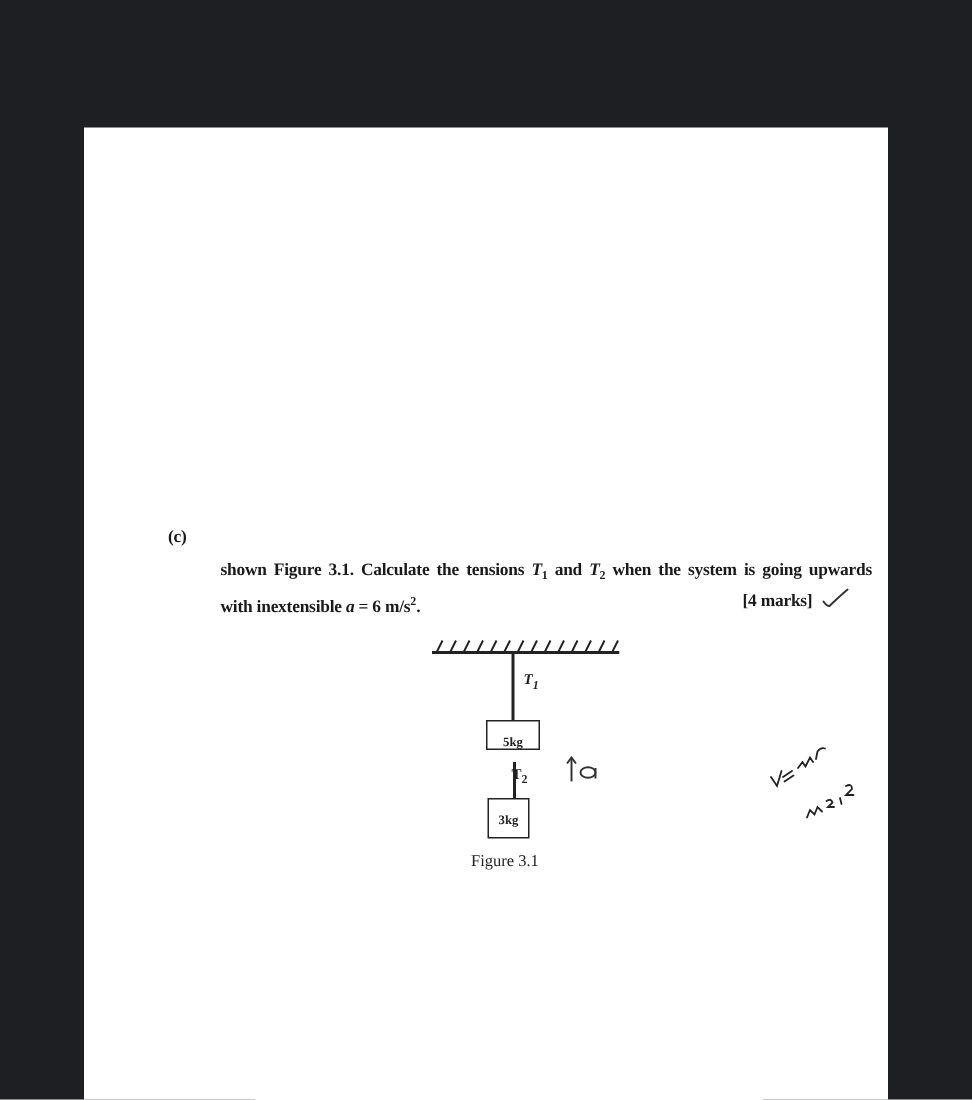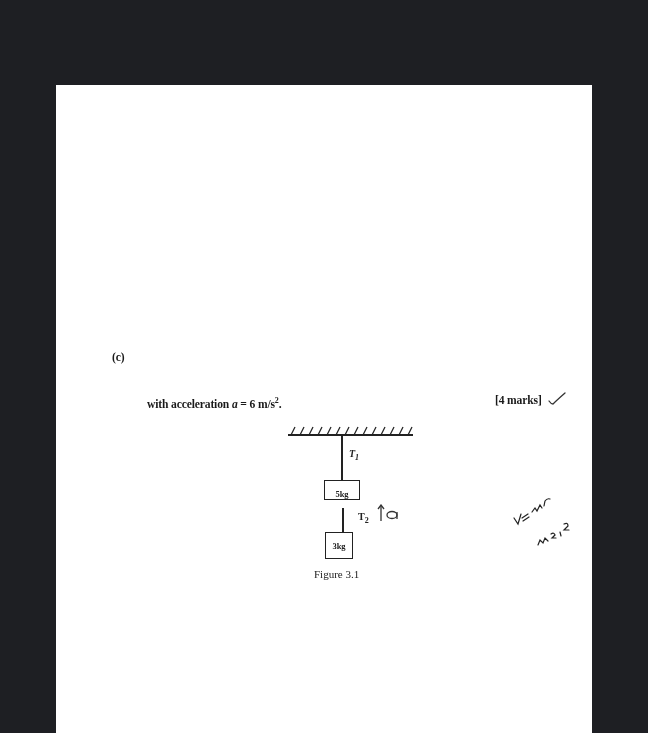--- a/index.html
+++ b/index.html
@@ -25,36 +25,39 @@
   .check { left: 491px; top: 307px; width: 20px; height: 14px; }
   .ital { font-style: italic; }
   sub, sup { font-size: 8px; }
   .ceiling { left: 232px; top: 340px; width: 125px; height: 12px; }
   .string1 { left: 285px; top: 350px; width: 1.5px; height: 45px; background: #222; }
   .box5 { left: 268px; top: 395px; width: 36px; height: 20px; border: 1.5px solid #222; box-sizing: border-box; }
   .string2 { left: 286px; top: 423px; width: 1.5px; height: 24px; background: #222; }
   .box3 { left: 269px; top: 447px; width: 28px; height: 27px; border: 1.5px solid #222; box-sizing: border-box; }
   .boxlbl { font-size: 8.5px; font-weight: bold; color: #222; position: absolute; left: 0; right: 0; top: 8px; text-align: center; }
   .t1 { left: 293px; top: 363px; font-size: 10px; font-weight: bold; color: #222; font-style: italic; }
-  .t2 { left: 302px; top: 426px; font-size: 10px; font-weight: bold; color: #222; }
+  .t2 { left: 285px; top: 426px; font-size: 10px; font-weight: bold; color: #222; }
   .accel { left: 321px; top: 419px; width: 22px; height: 18px; }
   .figcap { left: 258px; top: 483px; font-size: 11px; font-weight: normal; color: #222; }
   .note { left: 452px; top: 405px; width: 66px; height: 70px; }
 </style>
 </head>
 <body>
 
 <div class="page">
 
   <div class="abs qtext label-c">(c)</div>
 
 
+  <div class="abs qtext line2">
+    <span>shown Figure 3.1. Calculate the tensions </span><span class="ital">T</span><sub>1</sub><span> and </span><span class="ital">T</span><sub>2</sub><span> when the system is going upwards</span>
+  </div>
 
   <div class="abs qtext line3">
-    <span>with acceleration </span><span class="ital">a</span><span> = 6 m/s</span><sup>2</sup><span>.</span>
+    <span>with inextensible </span><span class="ital">a</span><span> = 6 m/s</span><sup>2</sup><span>.</span>
   </div>
 
   <div class="abs qtext marks">[4 marks]</div>
 
   <svg class="abs check" viewBox="0 0 20 14">
     <path d="M2 9 Q4 12 6 12 Q10 8 18 1" fill="none" stroke="#333" stroke-width="1.3" stroke-linecap="round"></path>
   </svg>
 
   <svg class="abs ceiling" viewBox="0 0 125 12">
     <line x1="0" y1="10" x2="125" y2="10" stroke="#222" stroke-width="2"></line>

